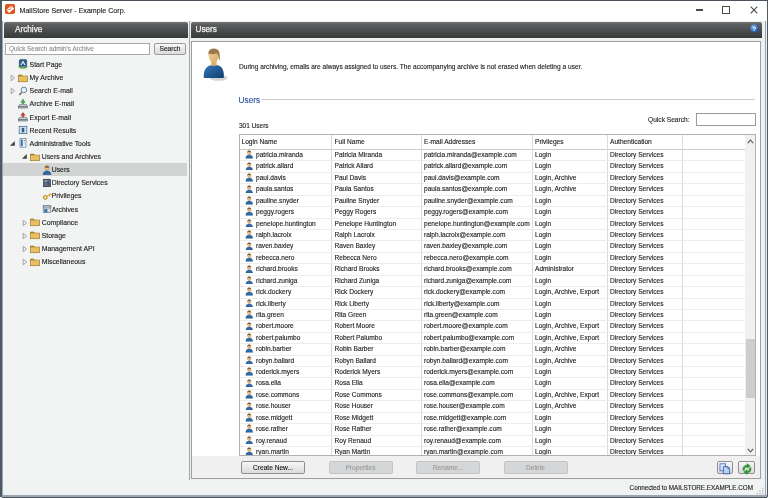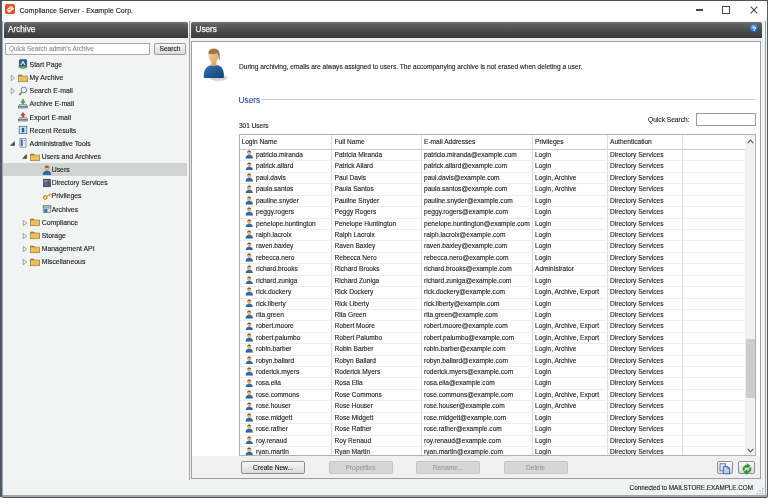--- a/index.html
+++ b/index.html
@@ -27,29 +27,29 @@
 <div class="abs" style="left:1.5px;top:1px;width:765px;height:20px;background:#fff;"></div>
 <div class="abs" style="left:5px;top:4px;">
     <svg width="10" height="10" viewBox="0 0 10 10" style="">
       <rect x="0" y="0" width="10" height="10" rx="1.8" fill="#e2531d"></rect>
       <g transform="rotate(-40 5 5)">
         <rect x="1.6" y="3.2" width="6.8" height="4.2" rx="0.6" fill="#fff"></rect>
         <path d="M1.8 3.6 L5 5.6 L8.2 3.6" stroke="#e2531d" stroke-width="0.6" fill="none"></path>
       </g>
     </svg>
   </div>
-<div class="abs" style="left:19.5px;top:1px;height:20px;line-height:20px;font-size:7.1px;color:#1a1a1a;">Compliance Server - Example Corp.</div>
+<div class="abs" style="left:19.5px;top:1px;height:20px;line-height:20px;font-size:7.1px;color:#1a1a1a;">MailStore Server - Example Corp.</div>
 <div class="abs" style="left:695.5px;top:9.2px;width:7px;height:1.4px;background:#4a4a4a;"></div>
 <div class="abs" style="left:722px;top:6px;width:8px;height:7.5px;border:1.3px solid #4a4a4a;"></div>
 <svg class="abs" style="left:749.5px;top:5.8px;" width="8" height="8" viewBox="0 0 8 8">
 <line x1="0.7" y1="0.7" x2="7.3" y2="7.3" stroke="#4a4a4a" stroke-width="1.1"></line>
 <line x1="7.3" y1="0.7" x2="0.7" y2="7.3" stroke="#4a4a4a" stroke-width="1.1"></line>
   </svg>
 <div class="abs" style="left:2.8px;top:21px;width:187.2px;height:459px;background:#f2f3f3;border-right:1px solid #a6a6a6;"></div>
-<div class="abs hdr" style="left:4px;top:22px;width:183.5px;height:15.5px;line-height:15.5px;padding-left:4px;">Archive</div>
+<div class="abs hdr" style="left:4px;top:22px;width:183.5px;height:15.5px;line-height:15.5px;padding-left:11px;">Archive</div>
 <div class="abs hdr" style="left:190.5px;top:22px;width:571.5px;height:15.5px;line-height:15.5px;padding-left:5px;">Users</div>
 <div class="abs" style="left:750px;top:24px;">
     <svg width="9" height="9" viewBox="0 0 9 9" style="">
       <defs>
         <radialGradient id="hg" cx="0.35" cy="0.3" r="0.9">
           <stop offset="0" stop-color="#8ec2ee"></stop>
           <stop offset="0.55" stop-color="#2f6cc0"></stop>
           <stop offset="1" stop-color="#143f86"></stop>
         </radialGradient>
       </defs>

